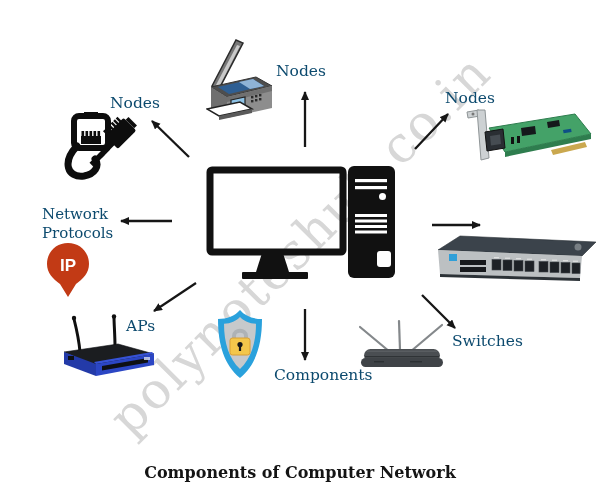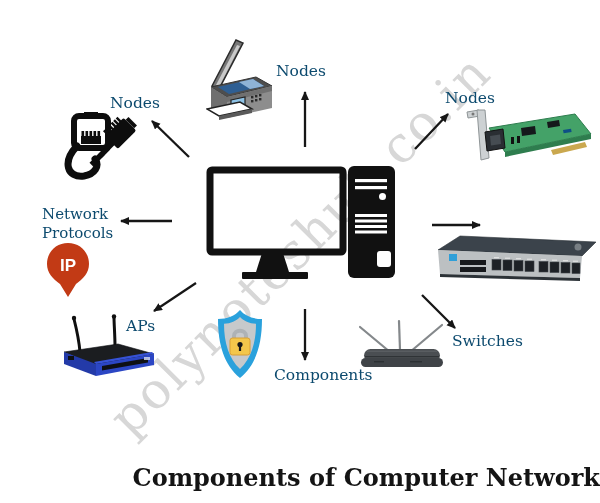--- a/index.html
+++ b/index.html
@@ -13,22 +13,22 @@
     font-size:50px;letter-spacing:2px;color:#d7d7d7;white-space:nowrap;
     z-index:1;user-select:none;
   }
   .arrows{position:absolute;left:0;top:0;z-index:2;}
   .icon{position:absolute;z-index:3;}
   .lbl{
     position:absolute;z-index:4;font-size:15.5px;color:#0c4a6e;white-space:nowrap;
   }
   .lbl.multi{white-space:normal;text-align:left;line-height:1.25;font-size:15px;}
   .title{
-    position:absolute;left:0;top:463px;width:600px;text-align:right;z-index:4;
-    font-weight:bold;font-size:24px;color:#141414;
+    position:absolute;left:0;top:463px;width:600px;text-align:center;z-index:4;
+    font-weight:bold;font-size:16px;color:#141414;
   }
 </style>
 </head>
 <body>
 
 <div class="canvas">
 
   <div class="watermark">polynoteshub.co.in</div>
 
   <svg class="arrows" width="600" height="503" viewBox="0 0 600 503">

